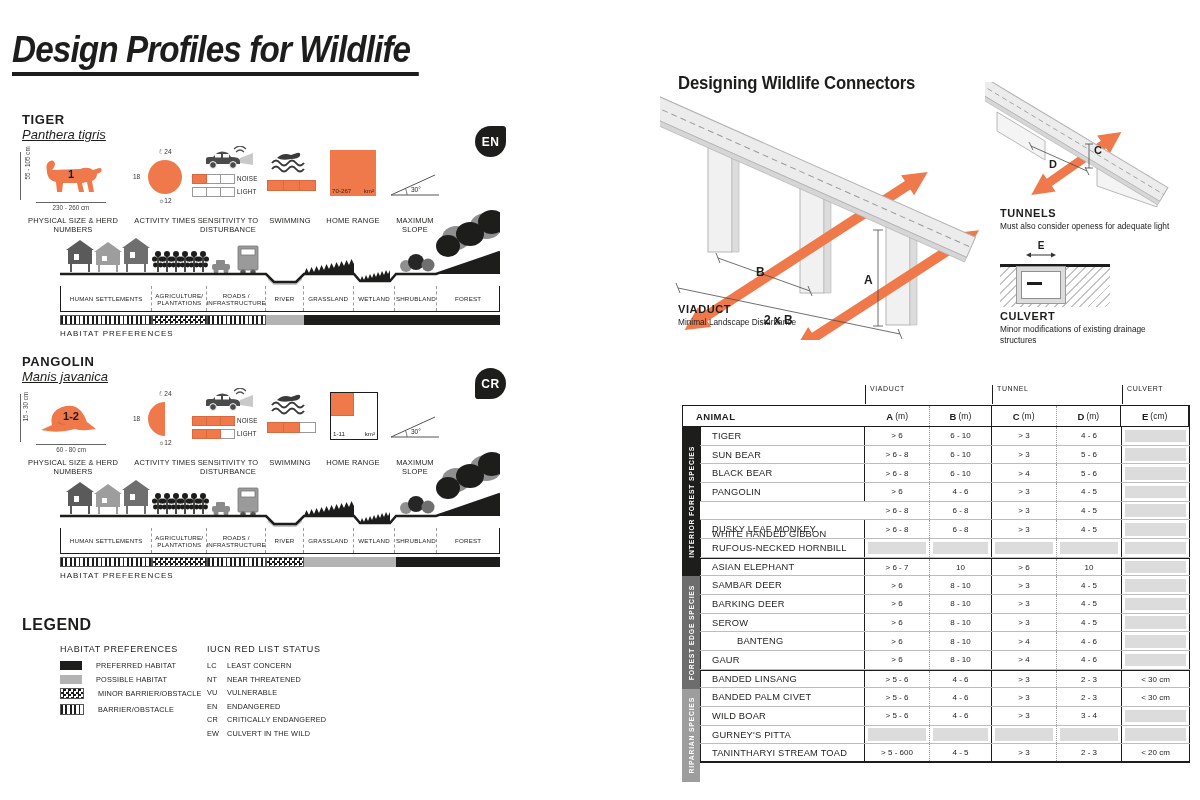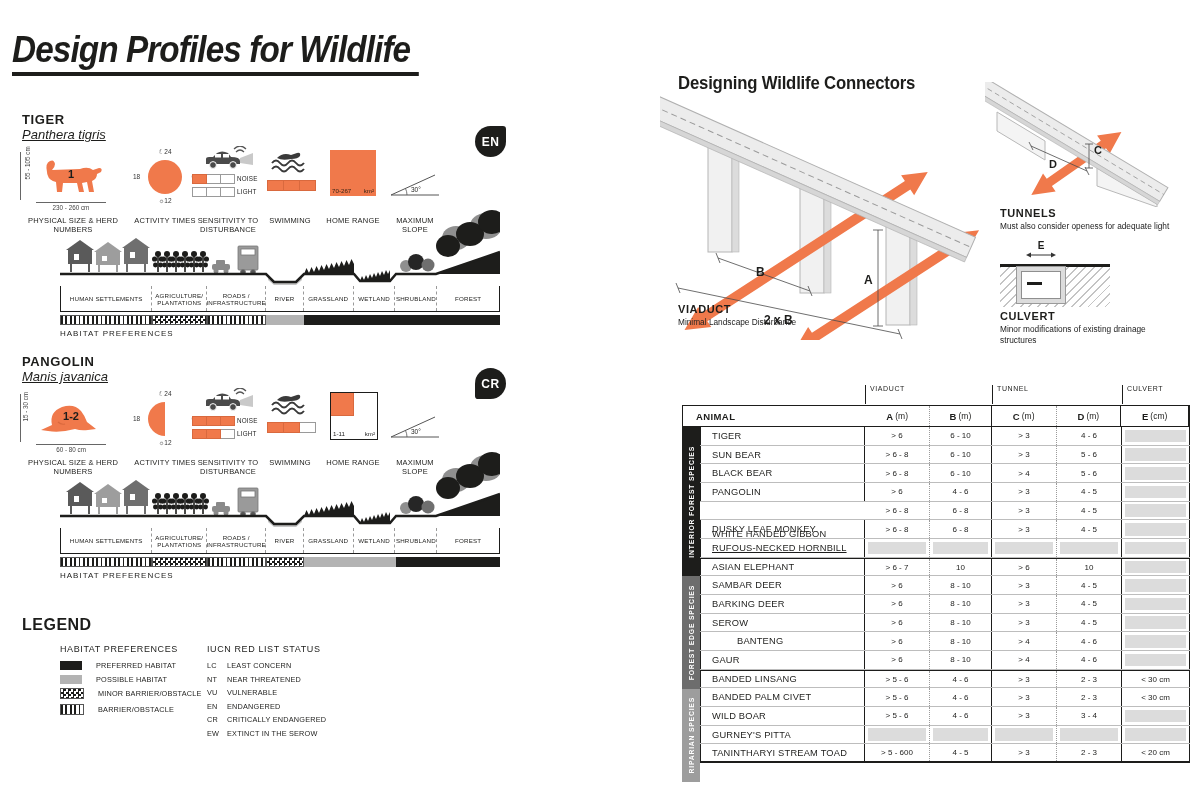--- a/index.html
+++ b/index.html
@@ -616,21 +616,21 @@
         <div class="leg-item">
           <span class="iucn-code">EN</span>
           <span>ENDANGERED</span>
         </div>
         <div class="leg-item">
           <span class="iucn-code">CR</span>
           <span>CRITICALLY ENDANGERED</span>
         </div>
         <div class="leg-item">
           <span class="iucn-code">EW</span>
-          <span>EXTINCT IN THE SEROW</span>
+          <span>CULVERT IN THE WILD</span>
         </div>
       </div>
   </div>
 </div>
 
 <h2 id="conn-title" class="abs">Designing Wildlife Connectors</h2>
 
 <svg id="viaduct-fig" class="abs" width="330" height="252" viewBox="0 0 330 252">
   <g fill="#f1f1f1" stroke="#b5b5b5" stroke-width="1">
     <rect x="48" y="58" width="24" height="106"></rect>
@@ -815,21 +815,21 @@
         <div class="cell cv1" style="width: 65px;">&gt; 6 - 8</div>
         <div class="cell cv2" style="width: 62px;">6 - 8</div>
         <div class="cell cv3" style="width: 65px;">&gt; 3</div>
         <div class="cell cv4" style="width: 65px;">4 - 5</div>
         <div class="cell cv5" style="width: 68px;">
           <div class="gray"></div>
         </div>
       </div>
       <div class="trow">
         <div style="width: 18px; flex: 0 0 18px;"></div>
-        <div class="cell c-animal" style="width: 165px; text-decoration: underline;">RUFOUS-NECKED HORNBILL</div>
+        <div class="cell c-animal" style="width: 165px;">RUFOUS-NECKED HORNBILL</div>
         <div class="cell cv1" style="width: 65px;">
           <div class="gray"></div>
         </div>
         <div class="cell cv2" style="width: 62px;">
           <div class="gray"></div>
         </div>
         <div class="cell cv3" style="width: 65px;">
           <div class="gray"></div>
         </div>
         <div class="cell cv4" style="width: 65px;">

